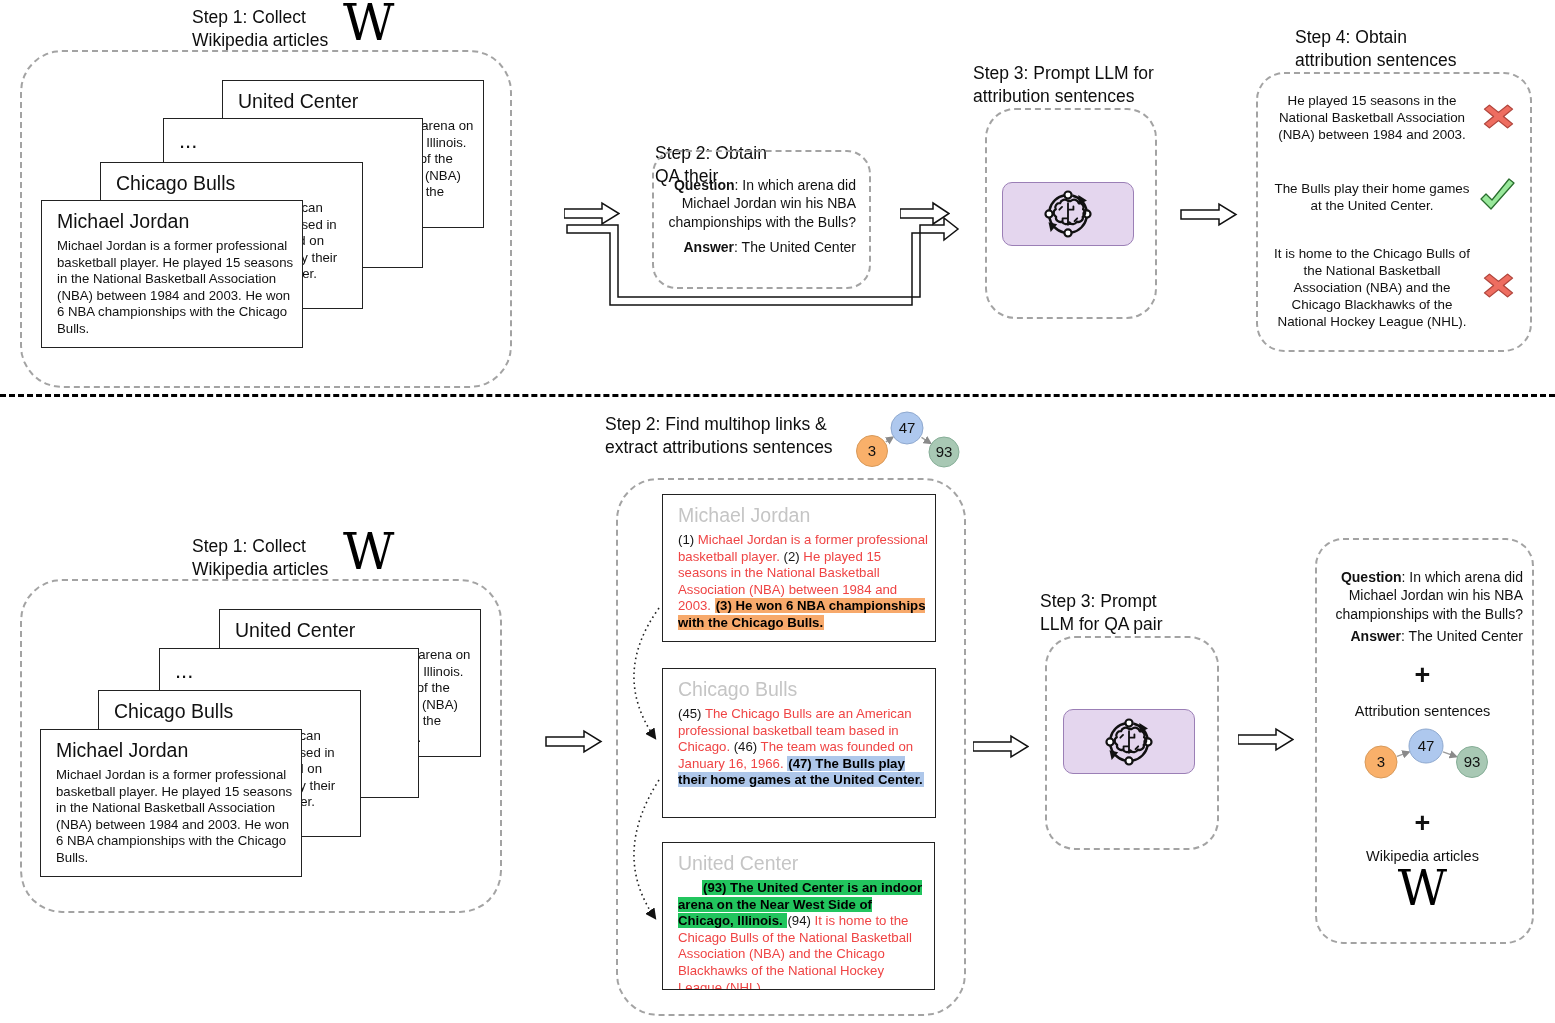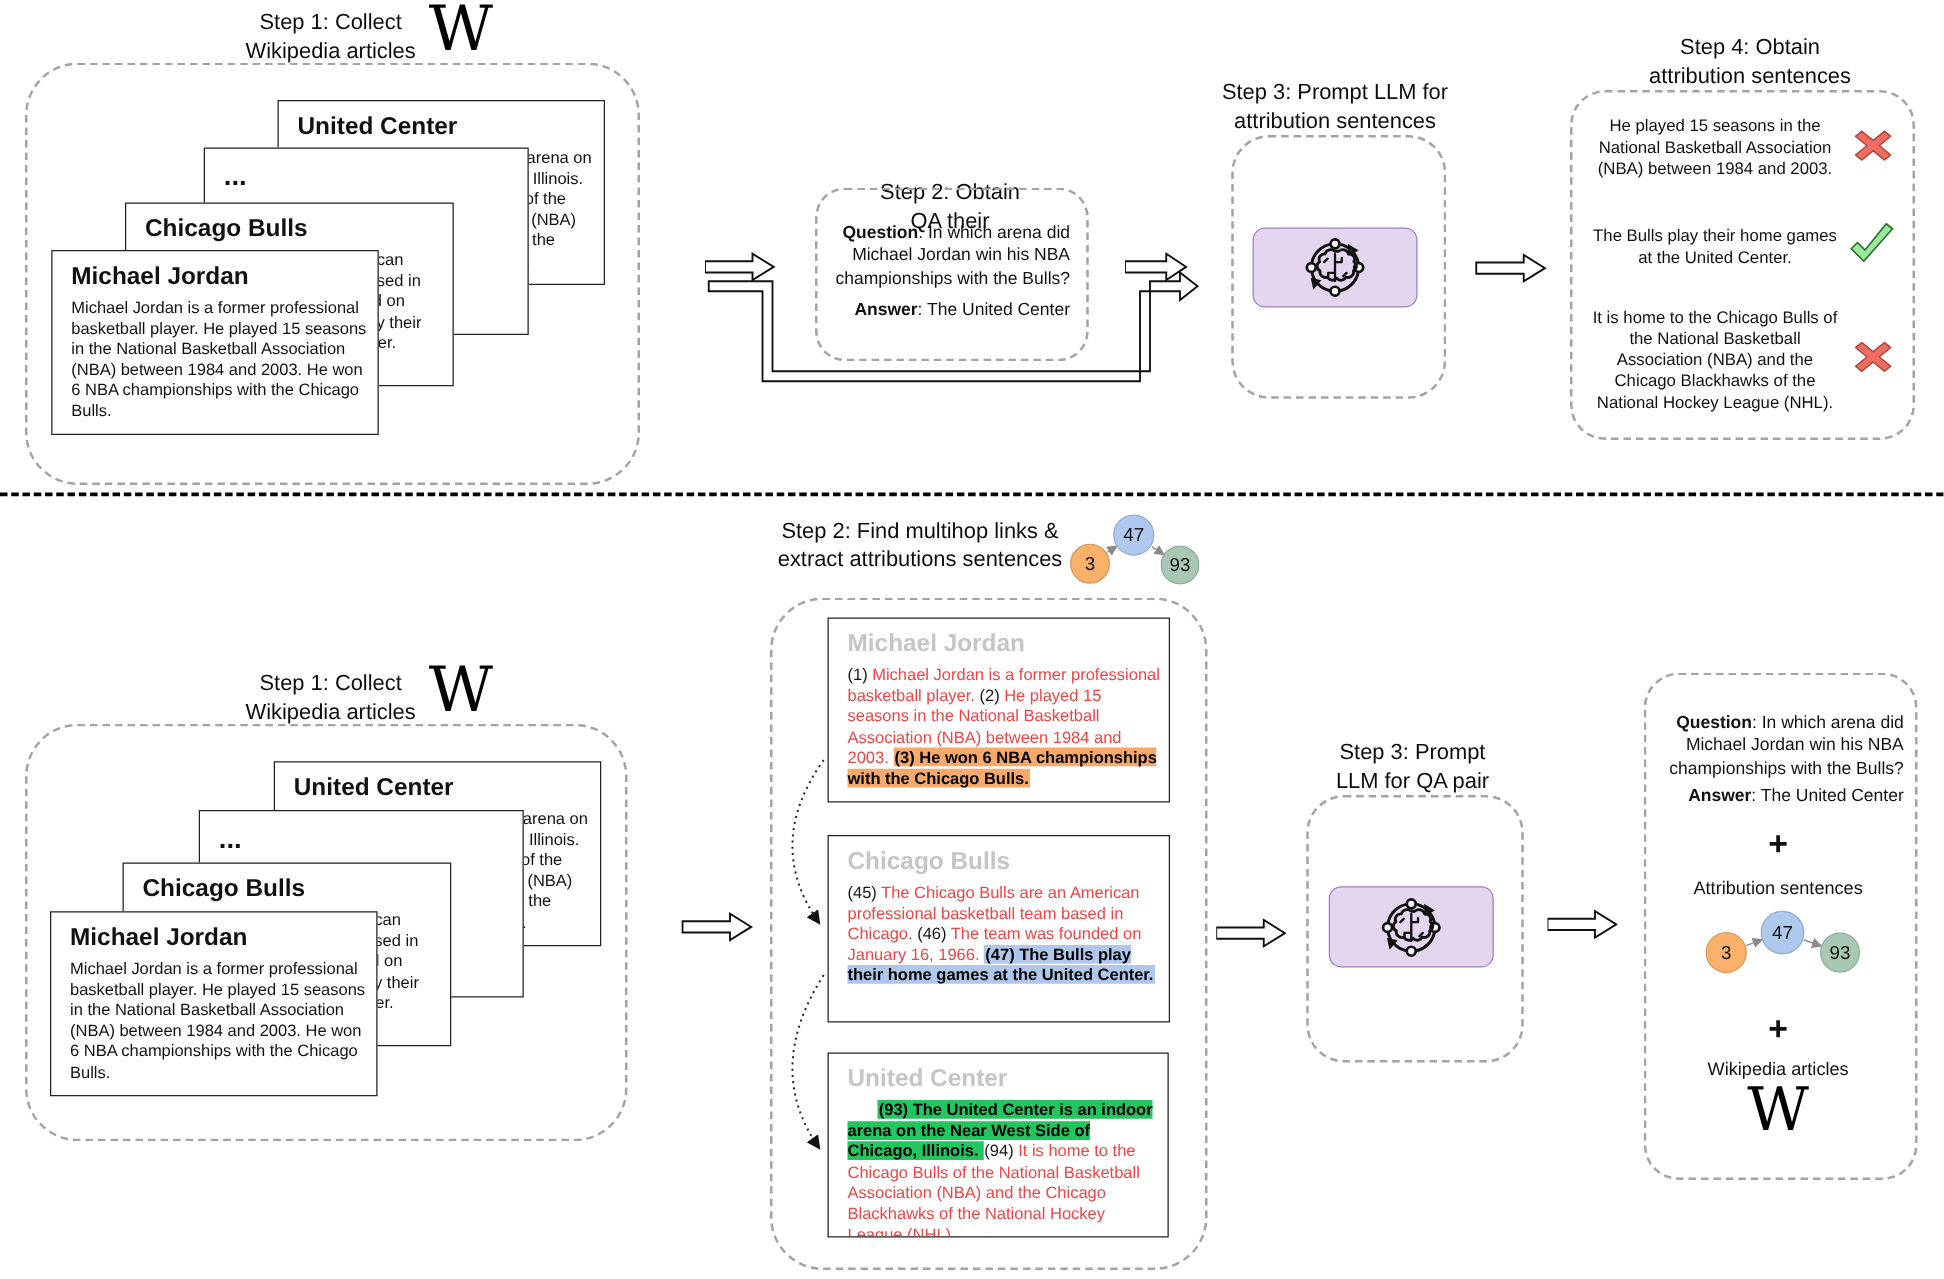--- a/index.html
+++ b/index.html
@@ -1,23 +1,23 @@
 <!DOCTYPE html>
 <html><head>
 <meta charset="utf-8">
 <style>
   html,body{margin:0;padding:0;background:#fff;}
   .canvas{position:relative;width:1555px;height:1023px;background:#fff;overflow:hidden;
           font-family:"Liberation Sans", sans-serif;color:#111;}
   .abs{position:absolute;}
-  .step-label{font-size:17.5px;line-height:1.3;text-align:center;color:#0d0d0d;}
+  .step-label{font-size:17.5px;line-height:1.3;text-align:left;color:#0d0d0d;}
   .dashed-box{position:absolute;border:2px dashed #a3a3a3;background:transparent;}
   .r40{border-radius:42px;} .r30{border-radius:30px;} .r26{border-radius:24px;} .r28{border-radius:28px;}
   .card{position:absolute;background:#fff;border:1.7px solid #222;box-sizing:border-box;overflow:hidden;}
-  .card .ttl{font-size:19.5px;font-weight:bold;margin:9px 10px 5px 15px;white-space:nowrap;}
+  .card .ttl{font-size:19.5px;font-weight:normal;margin:9px 10px 5px 15px;white-space:nowrap;}
   .card .bdy{font-size:13.2px;line-height:16.6px;margin:0 7px 0 15px;}
   .faded-ttl{color:#c5c5c5;}
   .seg-faded{color:#ef4444;}
   .seg-marker{color:#161616;}
   .hl{font-weight:bold;color:#000;padding:0 1px;}
   .hl-o{background:#F7A96B;} .hl-b{background:#AEC7EA;} .hl-g{background:#22c55e;margin-left:24px;}
   .qa{font-size:14px;line-height:1.32;text-align:right;}
   .qa b{font-weight:bold;}
   .attr-text{font-size:13.4px;line-height:1.26;text-align:center;}
   .plus{font-size:27px;font-weight:bold;text-align:center;line-height:1;}

